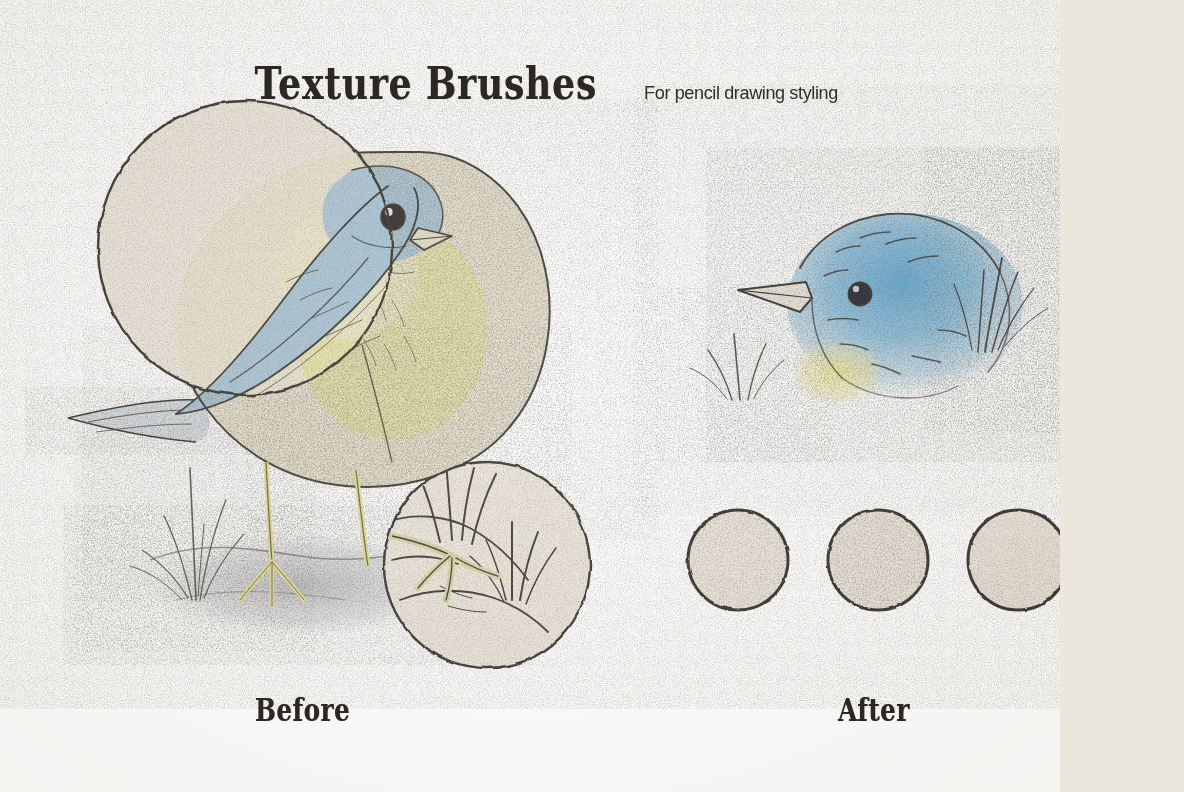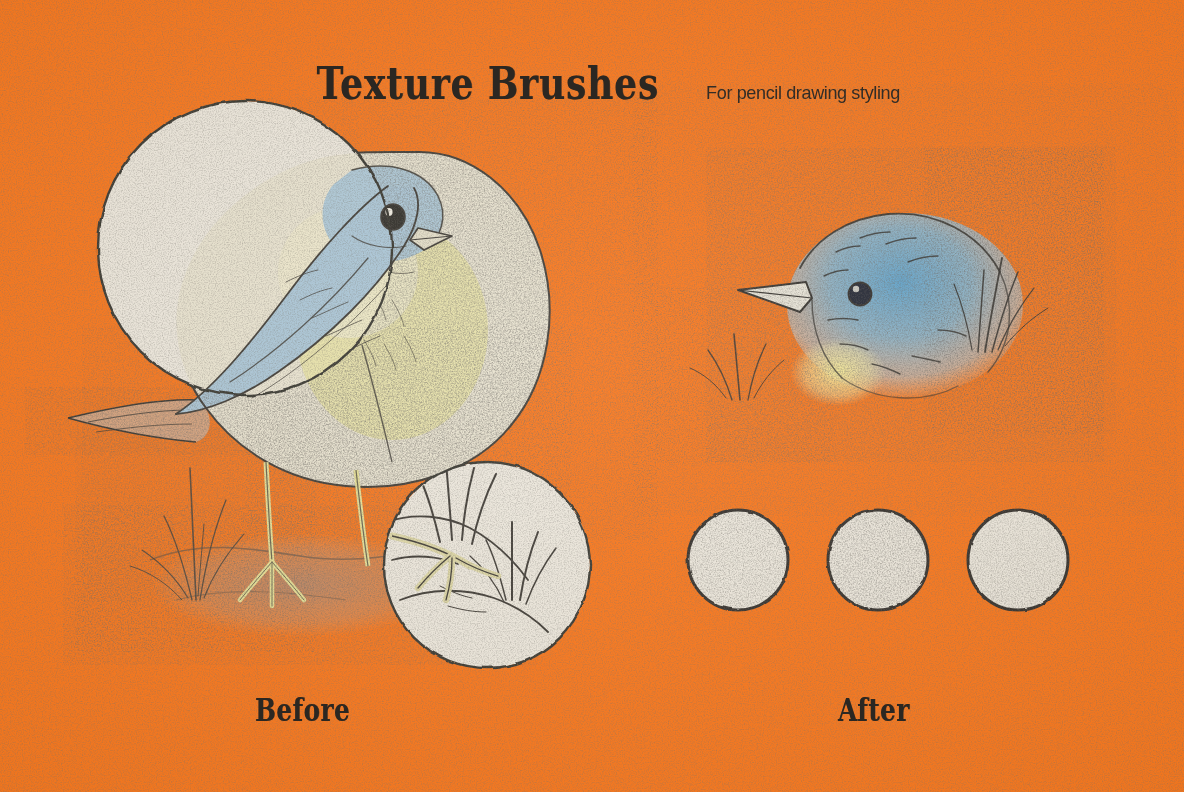--- a/index.html
+++ b/index.html
@@ -1,21 +1,21 @@
 <!DOCTYPE html>
 <html><head>
 <meta charset="utf-8">
 <style>
   html,body{margin:0;padding:0;}
   body{
     width:1184px;height:792px;overflow:hidden;
     background:#ece7dc;
     font-family:"Liberation Sans",sans-serif;
   }
-  #stage{position:relative;width:1184px;height:792px;overflow:hidden;background:#f97316;}
+  #stage{position:relative;width:1060px;height:792px;overflow:hidden;background:#ffffff;}
 
   
   .grain{position:absolute;inset:0;pointer-events:none;}
   .vig{position:absolute;inset:0;pointer-events:none;
     background:radial-gradient(ellipse 95% 95% at 50% 45%,rgba(255,255,255,0.10) 0%,rgba(150,135,110,0.10) 78%,rgba(120,105,85,0.20) 100%);}
 
   
   .title-wrap{position:absolute;left:0;right:0;top:62px;text-align:center;}
   .title{
     font-family:"DejaVu Serif",serif;

